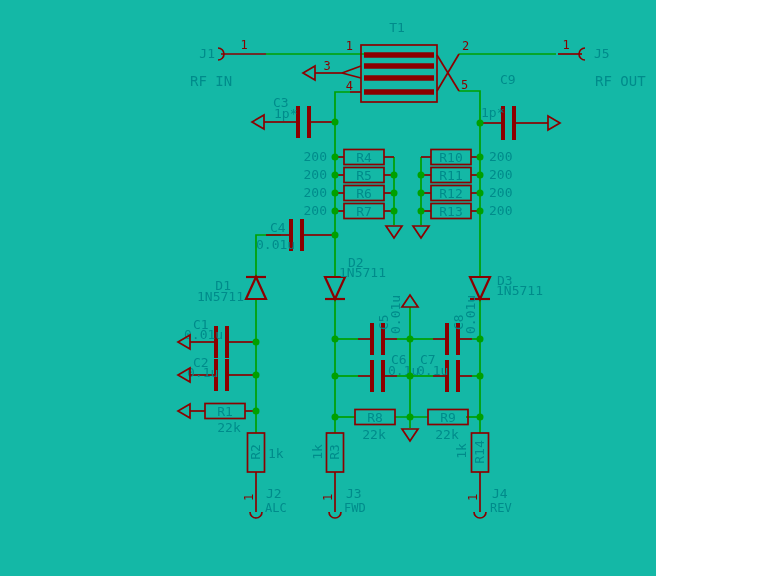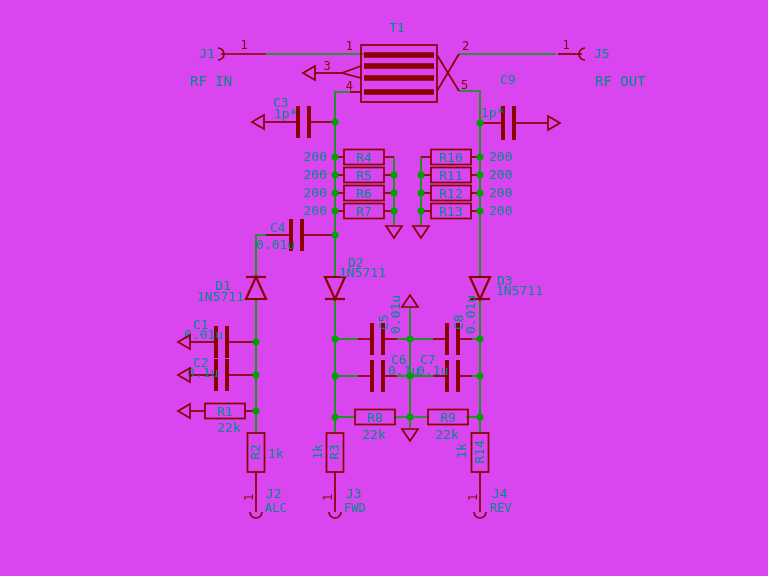--- a/index.html
+++ b/index.html
@@ -1,16 +1,16 @@
 <!DOCTYPE html>
 <html><head>
 <meta charset="utf-8">
 <style>
   html,body{margin:0;padding:0;background:#fff;}
-  #canvas{position:relative;width:768px;height:576px;background:#d946ef;overflow:hidden;}
+  #canvas{position:relative;width:656px;height:576px;background:#14b8a6;overflow:hidden;}
   svg{display:block;}
   .w{stroke:#00A000;stroke-width:1.7;fill:none;}
   .c{stroke:#8B0000;stroke-width:1.7;fill:none;}
   .c2{stroke:#8B0000;stroke-width:2.2;fill:none;}
   .bar{stroke:#8B0000;stroke-width:5.5;fill:none;}
   .plate{stroke:#8B0000;stroke-width:4;fill:none;}
   .dot{fill:#00A000;stroke:none;}
   .t{fill:#008B8B;font:13px "DejaVu Sans Mono",monospace;}
   .tb{fill:#008B8B;font:14px "DejaVu Sans Mono",monospace;}
   .ts{fill:#008B8B;font:12px "DejaVu Sans Mono",monospace;}

